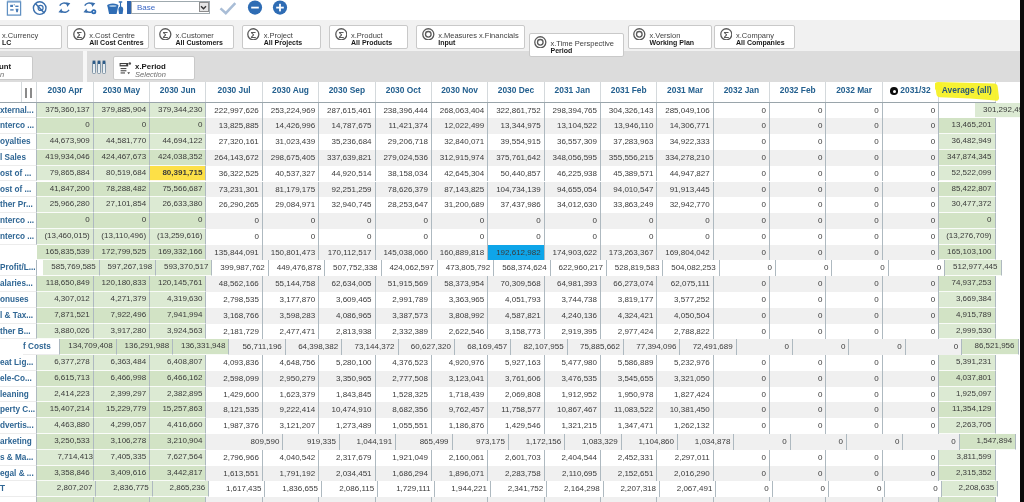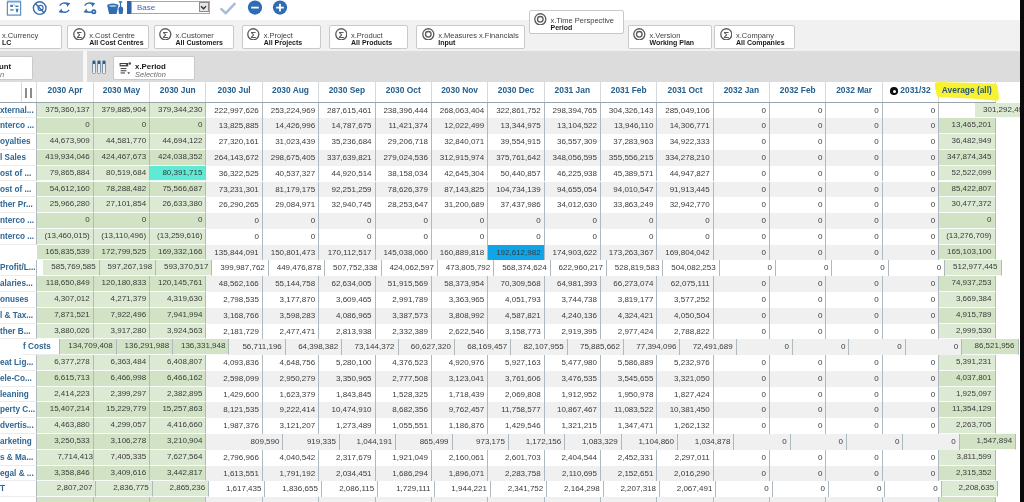--- a/index.html
+++ b/index.html
@@ -106,21 +106,21 @@
     <div class="t2">All Products</div>
   </div>
 <div class="chip" style="left:416.2px;top:25px;width:108.8px;height:23.5px;">
     <svg class="cicon" viewBox="0 0 13 13">
       <circle cx="6.5" cy="6.5" r="5.7" fill="#fff" stroke="#5a5a5a" stroke-width="1.35"></circle>
       <circle cx="6.5" cy="6.5" r="2.9" fill="#fff" stroke="#5a5a5a" stroke-width="1.35"></circle>
     </svg>
     <div class="t1">x.Measures x.Financials</div>
     <div class="t2">Input</div>
   </div>
-<div class="chip" style="left:528.5px;top:10px;width:95.5px;height:23.5px;">
+<div class="chip" style="left:528.5px;top:33px;width:95.5px;height:23.5px;">
     <svg class="cicon" viewBox="0 0 13 13">
       <circle cx="6.5" cy="6.5" r="5.7" fill="#fff" stroke="#5a5a5a" stroke-width="1.35"></circle>
       <circle cx="6.5" cy="6.5" r="2.9" fill="#fff" stroke="#5a5a5a" stroke-width="1.35"></circle>
     </svg>
     <div class="t1">x.Time Perspective</div>
     <div class="t2">Period</div>
   </div>
 <div class="chip" style="left:627.5px;top:25px;width:84.5px;height:23.5px;">
     <svg class="cicon" viewBox="0 0 13 13">
       <circle cx="6.5" cy="6.5" r="5.7" fill="#fff" stroke="#5a5a5a" stroke-width="1.35"></circle>
@@ -169,21 +169,21 @@
     <div class="hc" style="width:56.36px;">2030 May</div>
     <div class="hc" style="width:56.36px;">2030 Jun</div>
     <div class="hc" style="width:56.36px;">2030 Jul</div>
     <div class="hc" style="width:56.36px;">2030 Aug</div>
     <div class="hc" style="width:56.36px;">2030 Sep</div>
     <div class="hc" style="width:56.36px;">2030 Oct</div>
     <div class="hc" style="width:56.36px;">2030 Nov</div>
     <div class="hc" style="width:56.36px;">2030 Dec</div>
     <div class="hc" style="width:56.36px;">2031 Jan</div>
     <div class="hc" style="width:56.36px;">2031 Feb</div>
-    <div class="hc" style="width:56.36px;">2031 Oct</div>
+    <div class="hc" style="width:56.36px;">2031 Mar</div>
     <div class="hc" style="width:56.36px;">2032 Jan</div>
     <div class="hc" style="width:56.36px;">2032 Feb</div>
     <div class="hc" style="width:56.36px;">2032 Mar</div>
     <div class="hc" style="width:56.36px;"><span style="display:inline-block;vertical-align:-1.8px;width:7.6px;height:7.6px;border-radius:50%;background:#0c0c0c;margin-right:2.5px;position:relative;"><span style="position:absolute;left:2.3px;top:2.3px;width:3px;height:3px;border-radius:50%;background:#fff;"></span></span><span>2031/32</span></div>
     <div class="hc" style="width:56.36px;position:relative;color:#2a5878;"><svg style="position:absolute;left:-7px;top:-1px;" width="72" height="24" viewBox="0 0 72 24">
         <path d="M3 3 Q3 1,6 1 L62 2.5 Q65.5 2.7,65.7 6 L67 16.5 Q67.3 20,63.5 19.6 L38 17.6 L8 16.2 Q4.5 16,4.3 12.5 Z" fill="#f7f128" opacity="0.95"></path>
         <path d="M3 2.2 L10 2.6 L10 9 L3 8.6 Z" fill="#f7f128" opacity="0.95"></path>
       </svg><span style="position:relative;">Average (all)</span></div>
   </div>
 <div class="row" style="top:102.6px;height:15.78px;">
@@ -263,39 +263,39 @@
     <div class="c" style="width:56.36px;background:#f0f0f0;line-height:15.78px;">0</div>
     <div class="c" style="width:56.36px;background:#f0f0f0;line-height:15.78px;">0</div>
     <div class="c" style="width:56.36px;background:#f0f0f0;line-height:15.78px;">0</div>
     <div class="c" style="width:56.36px;background:#f0f0f0;line-height:15.78px;">0</div>
     <div class="c" style="width:56.36px;background:#d2e3c5;border-bottom:1px solid rgba(255,255,255,0.85);line-height:14.78px;">347,874,345</div>
   </div>
 <div class="row" style="top:165.72px;height:15.78px;">
     <div class="lab" style="line-height:15.78px;">ost of ...</div>
     <div class="c" style="width:56.36px;background:#dcead3;border-bottom:1px solid rgba(255,255,255,0.85);line-height:14.78px;">79,865,884</div>
     <div class="c" style="width:56.36px;background:#dcead3;border-bottom:1px solid rgba(255,255,255,0.85);line-height:14.78px;">80,519,684</div>
-    <div class="c" style="width:56.36px;background:#5eead4;border-bottom:1px solid rgba(255,255,255,0.85);line-height:14.78px;">80,391,715</div>
+    <div class="c" style="width:56.36px;background:#fde047;border-bottom:1px solid rgba(255,255,255,0.85);line-height:14.78px;font-weight:bold;">80,391,715</div>
     <div class="c" style="width:56.36px;background:#ffffff;line-height:15.78px;">36,322,525</div>
     <div class="c" style="width:56.36px;background:#ffffff;line-height:15.78px;">40,537,327</div>
     <div class="c" style="width:56.36px;background:#ffffff;line-height:15.78px;">44,920,514</div>
     <div class="c" style="width:56.36px;background:#ffffff;line-height:15.78px;">38,158,034</div>
     <div class="c" style="width:56.36px;background:#ffffff;line-height:15.78px;">42,645,304</div>
     <div class="c" style="width:56.36px;background:#ffffff;line-height:15.78px;">50,440,857</div>
     <div class="c" style="width:56.36px;background:#ffffff;line-height:15.78px;">46,225,938</div>
     <div class="c" style="width:56.36px;background:#ffffff;line-height:15.78px;">45,389,571</div>
     <div class="c" style="width:56.36px;background:#ffffff;line-height:15.78px;">44,947,827</div>
     <div class="c" style="width:56.36px;background:#ffffff;line-height:15.78px;">0</div>
     <div class="c" style="width:56.36px;background:#ffffff;line-height:15.78px;">0</div>
     <div class="c" style="width:56.36px;background:#ffffff;line-height:15.78px;">0</div>
     <div class="c" style="width:56.36px;background:#ffffff;line-height:15.78px;">0</div>
     <div class="c" style="width:56.36px;background:#dcead3;border-bottom:1px solid rgba(255,255,255,0.85);line-height:14.78px;">52,522,099</div>
   </div>
 <div class="row" style="top:181.5px;height:15.78px;">
     <div class="lab" style="line-height:15.78px;">ost of ...</div>
-    <div class="c" style="width:56.36px;background:#d2e3c5;border-bottom:1px solid rgba(255,255,255,0.85);line-height:14.78px;">54,612,160</div>
+    <div class="c" style="width:56.36px;background:#d2e3c5;border-bottom:1px solid rgba(255,255,255,0.85);line-height:14.78px;">41,847,200</div>
     <div class="c" style="width:56.36px;background:#d2e3c5;border-bottom:1px solid rgba(255,255,255,0.85);line-height:14.78px;">78,288,482</div>
     <div class="c" style="width:56.36px;background:#d2e3c5;border-bottom:1px solid rgba(255,255,255,0.85);line-height:14.78px;">75,566,687</div>
     <div class="c" style="width:56.36px;background:#f0f0f0;line-height:15.78px;">73,231,301</div>
     <div class="c" style="width:56.36px;background:#f0f0f0;line-height:15.78px;">81,179,175</div>
     <div class="c" style="width:56.36px;background:#f0f0f0;line-height:15.78px;">92,251,259</div>
     <div class="c" style="width:56.36px;background:#f0f0f0;line-height:15.78px;">78,626,379</div>
     <div class="c" style="width:56.36px;background:#f0f0f0;line-height:15.78px;">87,143,825</div>
     <div class="c" style="width:56.36px;background:#f0f0f0;line-height:15.78px;">104,734,139</div>
     <div class="c" style="width:56.36px;background:#f0f0f0;line-height:15.78px;">94,655,054</div>
     <div class="c" style="width:56.36px;background:#f0f0f0;line-height:15.78px;">94,010,547</div>

